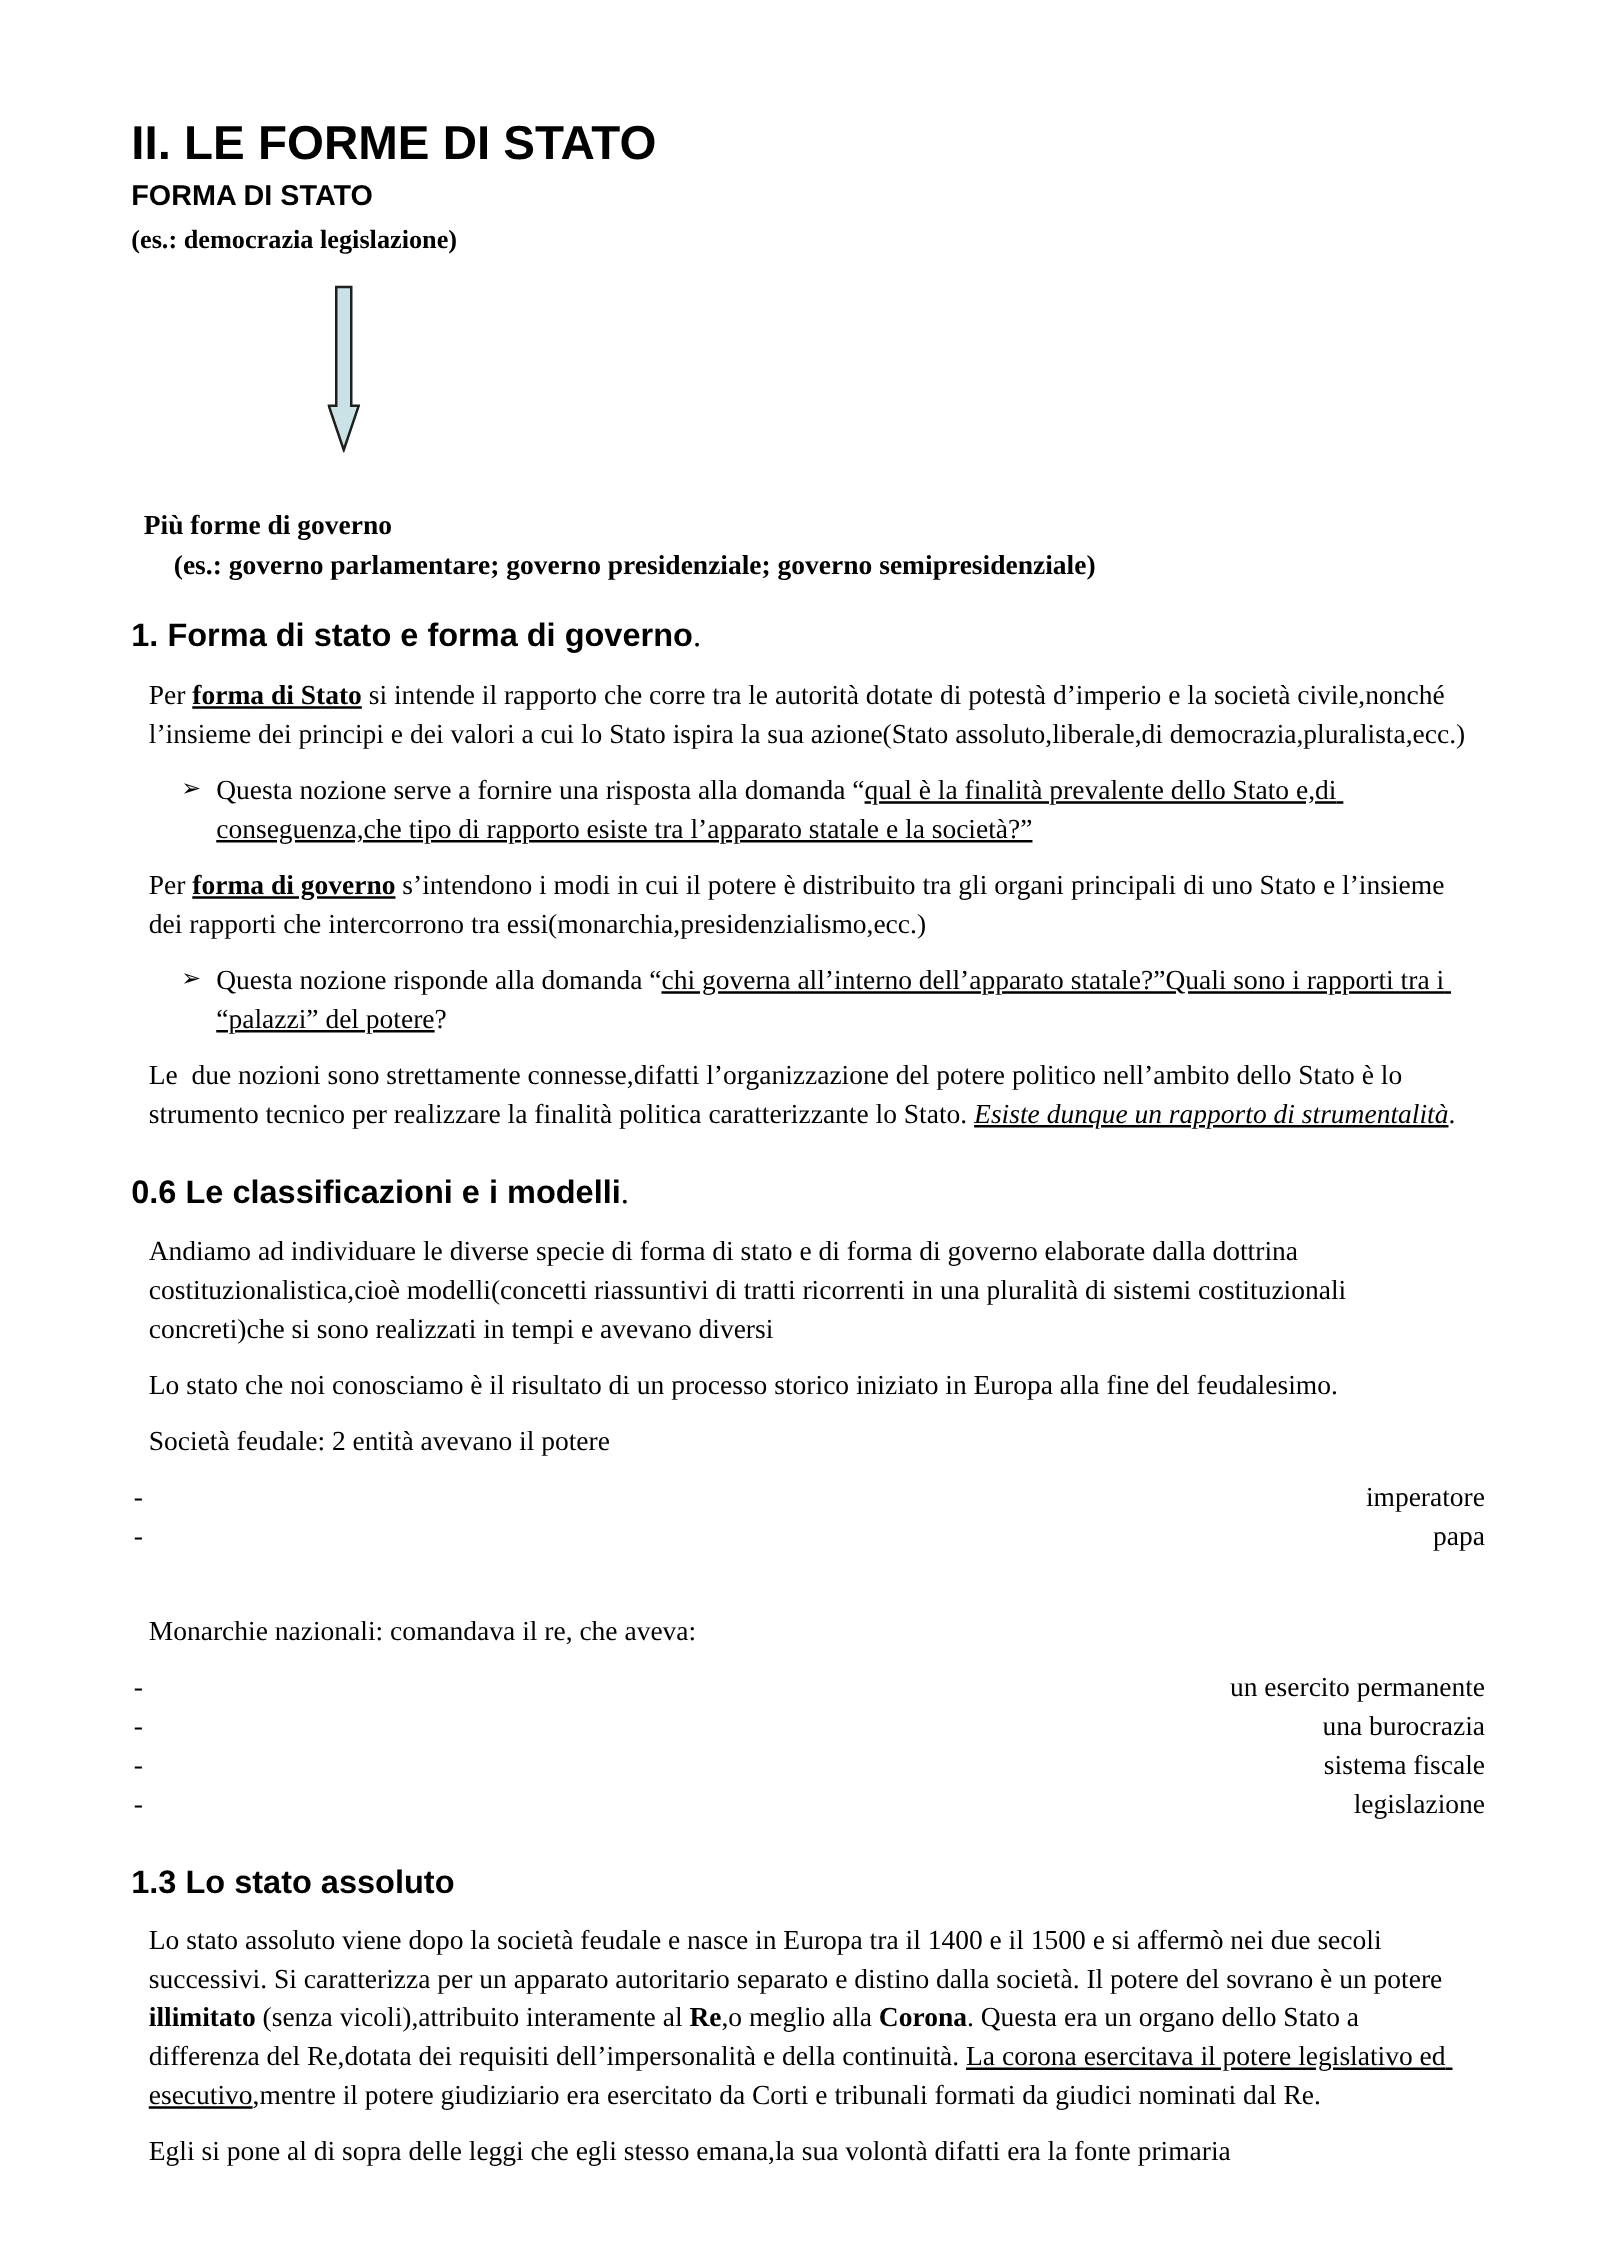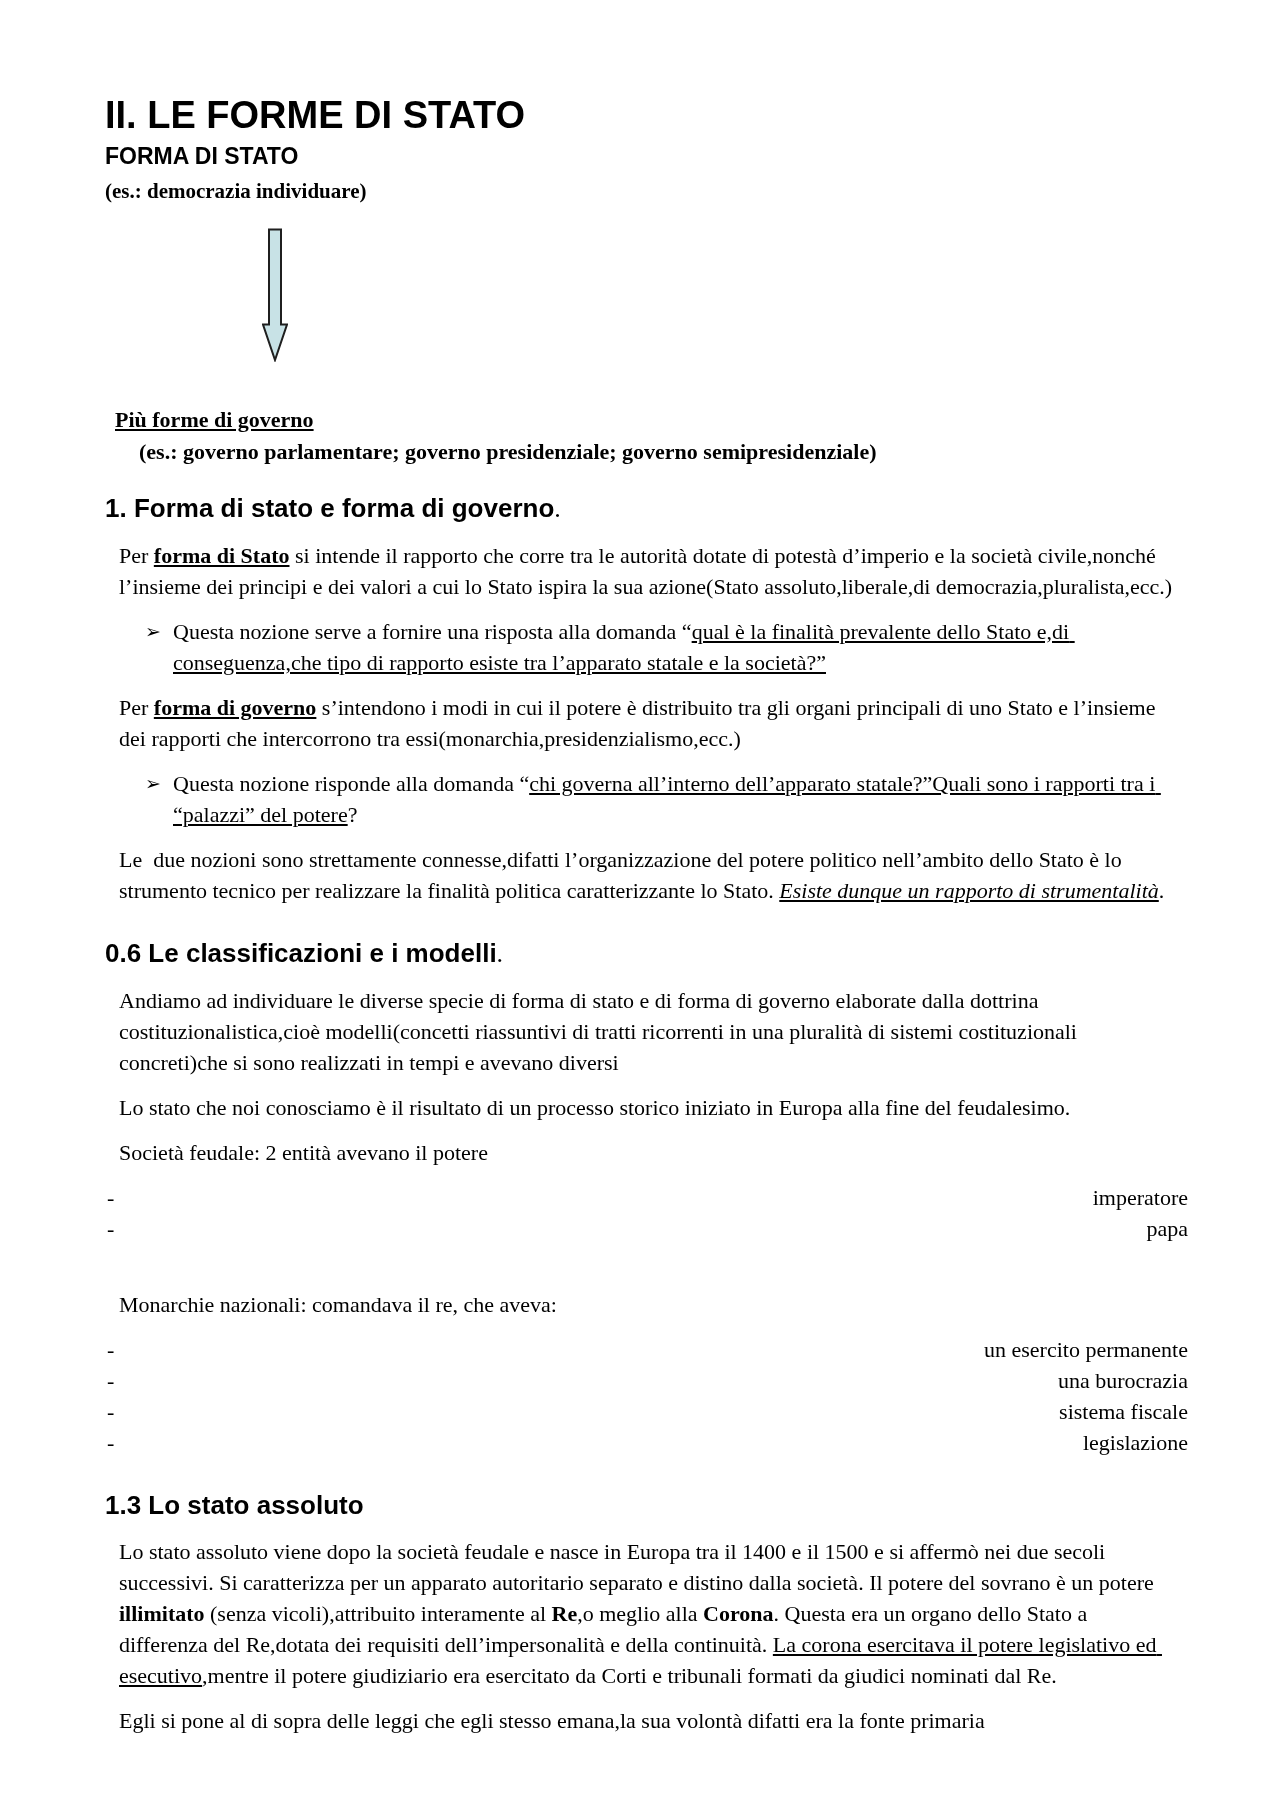--- a/index.html
+++ b/index.html
@@ -26,21 +26,21 @@
     margin: 0;
   }
   .arrow-wrap {
     margin: 22px 0 0 157px;
     height: 134px;
   }
   .more-forms {
     font: bold 22px/1.35 "Liberation Serif", serif;
     margin: 43px 0 0 10px;
   }
-  .more-forms .u { text-decoration: underline; }
+  .more-forms .u { }
   .more-forms-ex {
     font: bold 22px/1.35 "Liberation Serif", serif;
     margin: 3px 0 0 34px;
   }
   h3 {
     font: bold 26px/1.3 "Liberation Sans", sans-serif;
     margin: 25px 0 3px 0;
   }
   h3 .h-suffix {
     font-family: "Liberation Serif", serif;
@@ -84,21 +84,21 @@
   .dash-content { flex: 1; text-align: right; }
   .spacer-line { height: 31px; }
 </style>
 </head>
 <body>
 
 <div class="page">
 
   <h1>II. LE FORME DI STATO</h1>
   <h2>FORMA DI STATO</h2>
-  <p class="serif-bold">(es.: democrazia individuare)</p>
+  <p class="serif-bold">(es.: democrazia legislazione)</p>
 
   <div class="arrow-wrap">
     <svg width="26" height="134" viewBox="0 0 26 134">
       <path d="M7 1.5 L19 1.5 L19 96.5 L25 96.5 L13 132 L1 96.5 L7 96.5 Z" stroke="#1f1f1f" stroke-width="2" stroke-linejoin="miter" fill="#c8e2e6"></path>
     </svg>
   </div>
 
   <p class="more-forms"><span class="u">Più forme di governo</span></p>
   <p class="more-forms-ex">(es.: governo parlamentare; governo presidenziale; governo semipresidenziale)</p>
 

